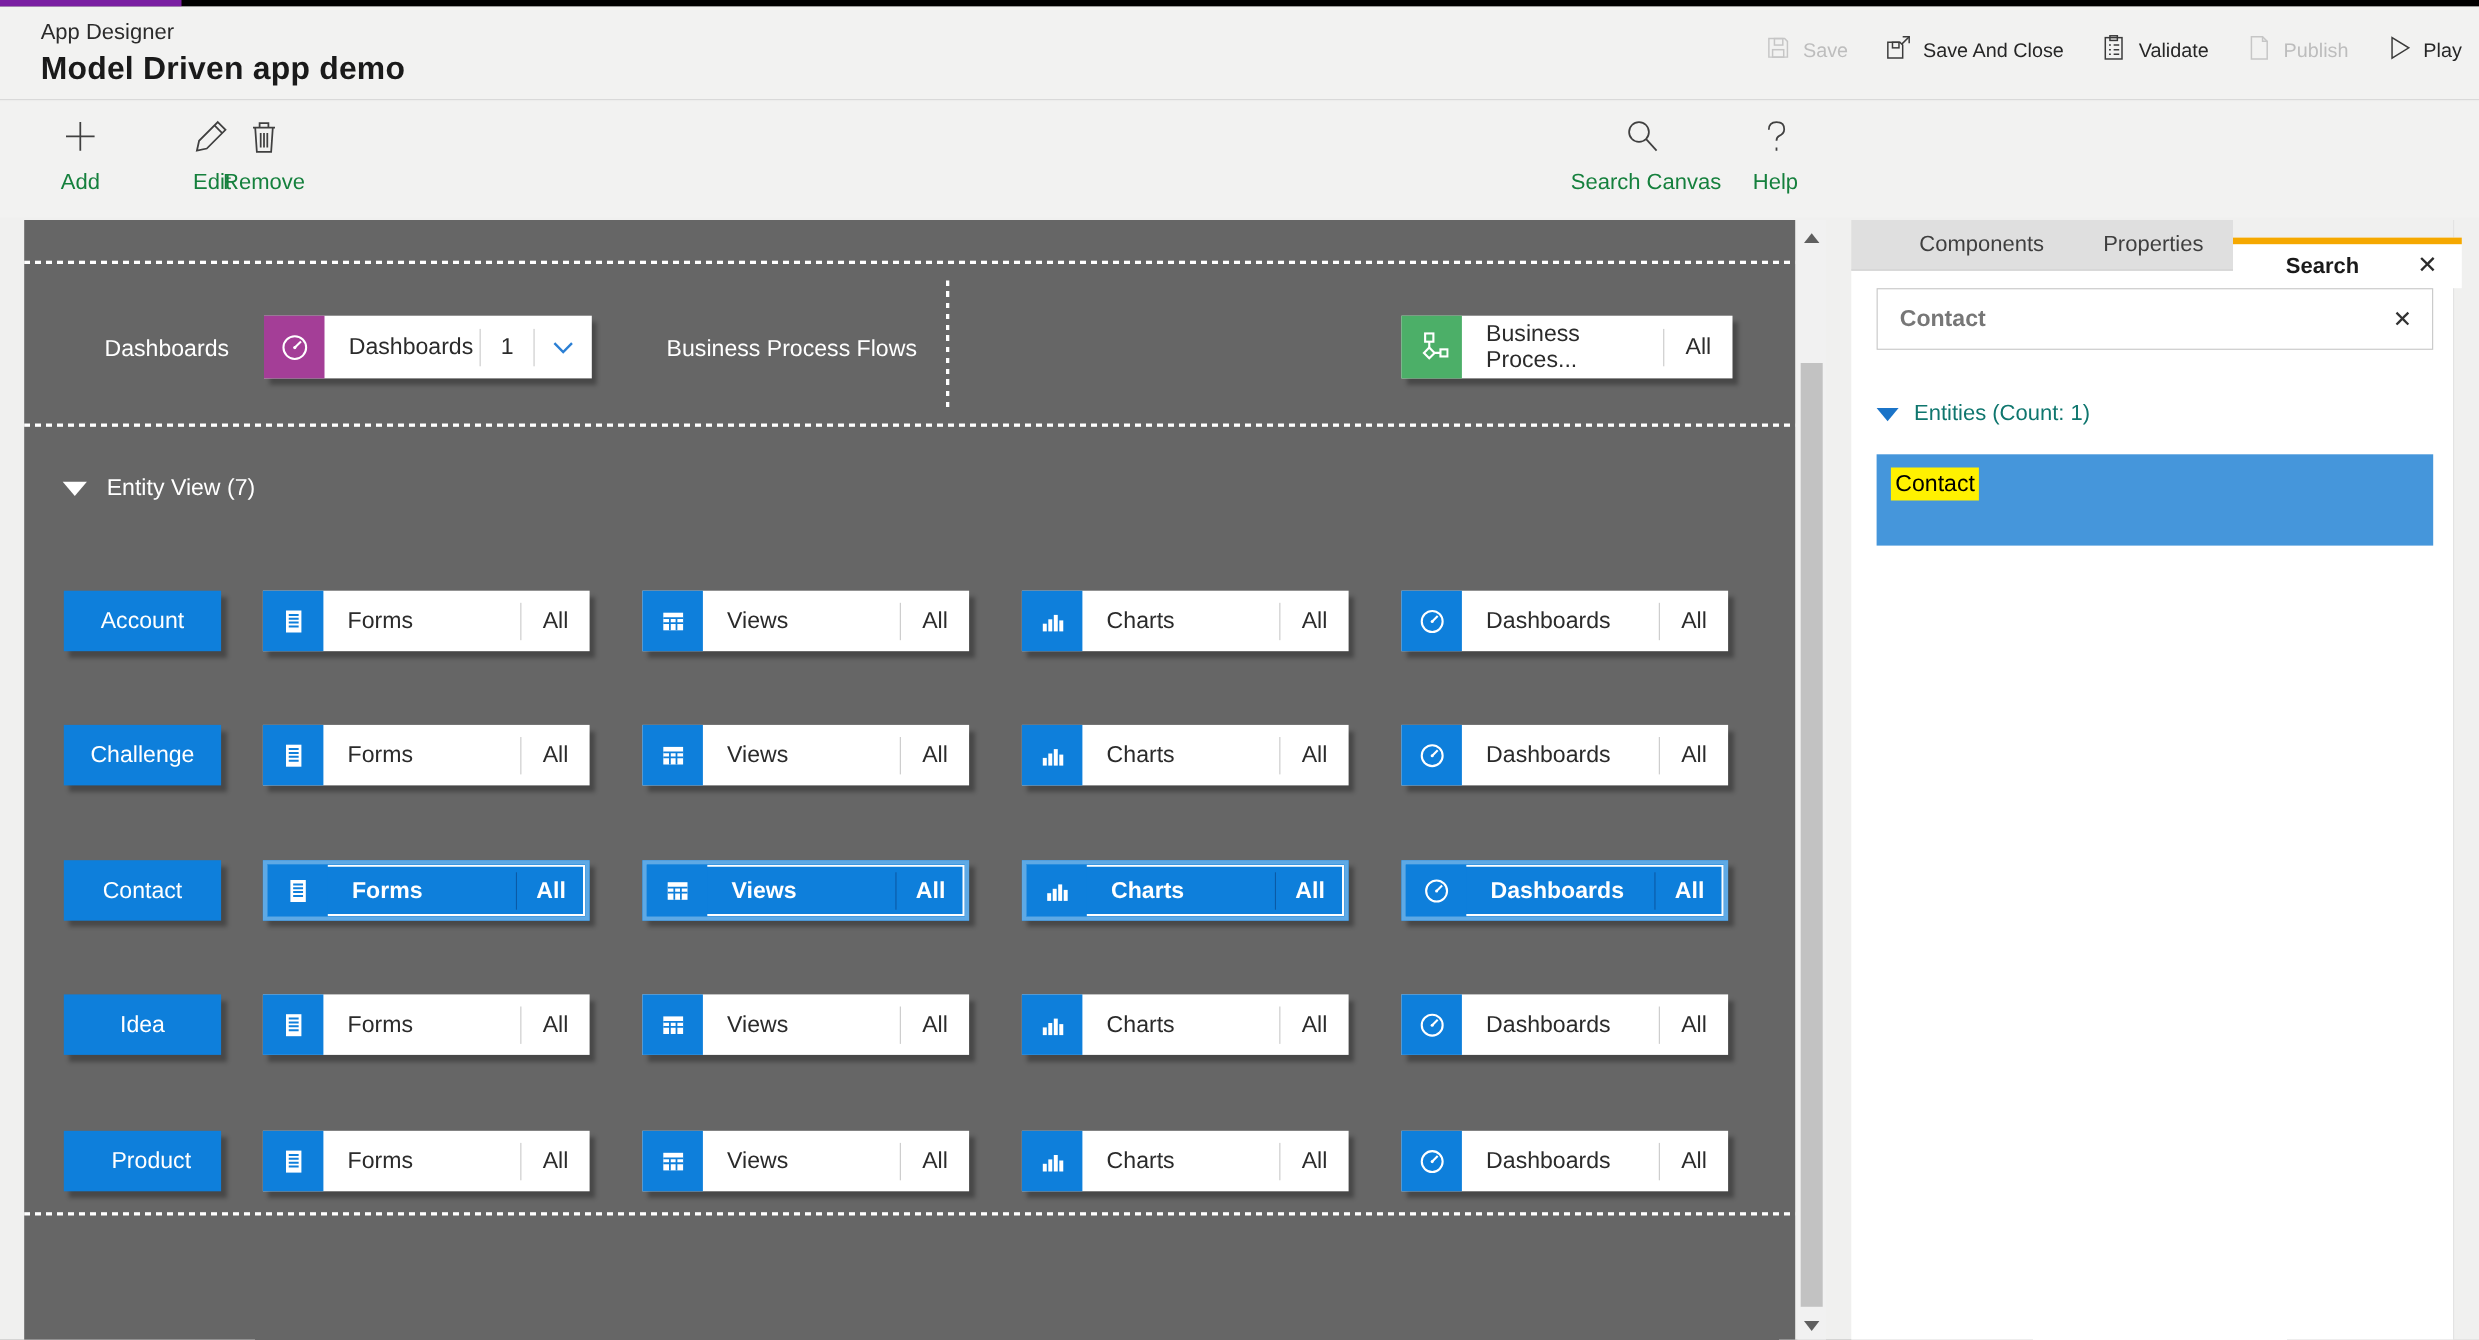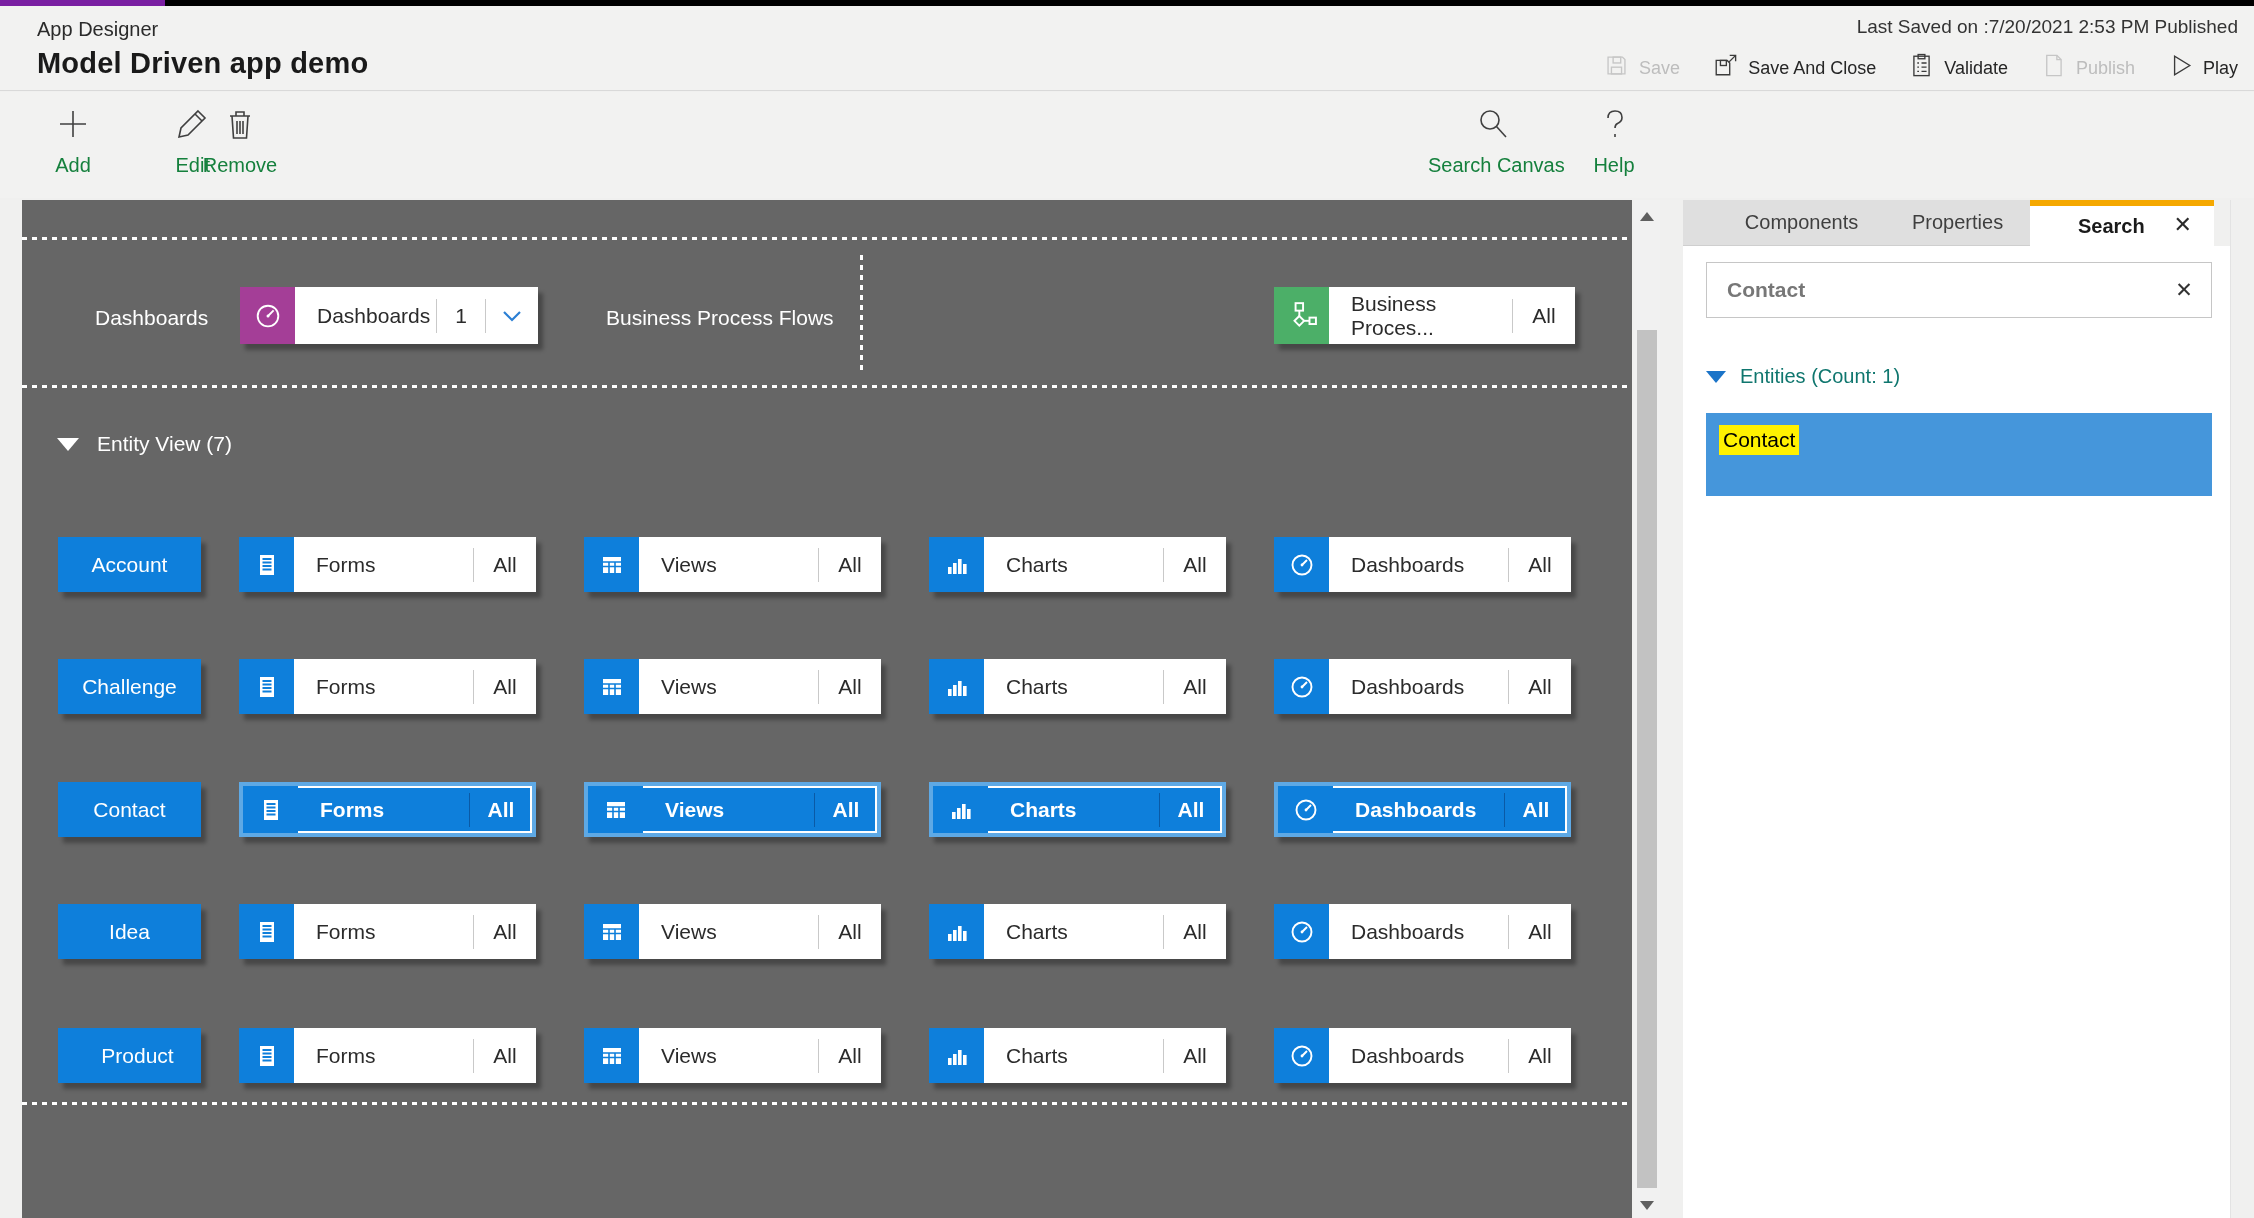--- a/index.html
+++ b/index.html
@@ -70,21 +70,21 @@
   .sb-up { top:12px; border-bottom:9px solid #5F5F5F; }
   .sb-down { bottom:8px; border-top:9px solid #5F5F5F; }
 
   
   .panel { position:absolute; left:1683px; top:200px; width:571px; height:1018px; }
   .panel-body { position:absolute; left:0; top:46px; width:547px; height:972px; background:#fff; }
   .panel-track { position:absolute; left:547px; top:0; width:24px; height:1018px; background:#F0F0EF; border-left:1px solid #E3E3E3; }
   .tabstrip-gray { position:absolute; left:0; top:0; width:347px; height:46px; background:#DFDFDF; border-bottom:1px solid #CFCFCF;
                    display:flex; align-items:center; justify-content:space-around;padding-left:35px; }
   .tab { font-size:20px; color:#3F3F3F; cursor:pointer; }
-  .tab-active { position:absolute; left:347px; top:0; width:184px; height:46px; background:#fff; border-top:6px solid #F5A800;
+  .tab-active { position:absolute; left:347px; top:16px; width:208px; height:46px; background:#fff; border-top:6px solid #F5A800;
                 display:flex; align-items:center; cursor:pointer; }
   .tab-active .tab-label { font-size:20px; font-weight:700; color:#1A1A1A; margin-left:48px; }
   .panel-close { position:absolute; right:22px; top:8px; font-size:22px; color:#2B2B2B; cursor:pointer; line-height:1; }
 
   .search-box { position:absolute; left:23px; top:62px; width:506px; height:56px; background:#fff; border:1px solid #C6C6C6;
                 display:flex; align-items:center; }
   .search-value { flex:1; font-size:21px; font-weight:700; color:#777; padding-left:20px; }
   .search-clear { width:54px; text-align:center; font-size:21px; color:#333; cursor:pointer; }
 
   .section-hdr { position:absolute; left:23px; top:165px; display:flex; align-items:center; gap:14px; cursor:pointer; }
@@ -100,24 +100,20 @@
 <div class="chrome-strip">
   <div class="tab-frag"></div>
 </div>
 
 <div class="header">
   <div class="hdr-left">
     <div class="app-label">App Designer</div>
     <div class="app-title">Model Driven app demo</div>
   </div>
   <div class="hdr-right">
-    <div class="last-saved">
-      <span>Last Saved on :7/20/2021 2:53 PM</span>
-      <span> Published</span>
-    </div>
     <div class="actions" id="header-actions">
         <div class="action-btn disabled">
           <span><svg viewBox="0 0 32 32">
               <path d="M6 6 h17 l3 3 v17 h-20 z"></path>
               <rect x="12" y="6" width="9" height="7"></rect>
               <rect x="10" y="18" width="12" height="8"></rect>
             </svg></span>
           <span>Save</span>
         </div>
         <div class="action-btn">

